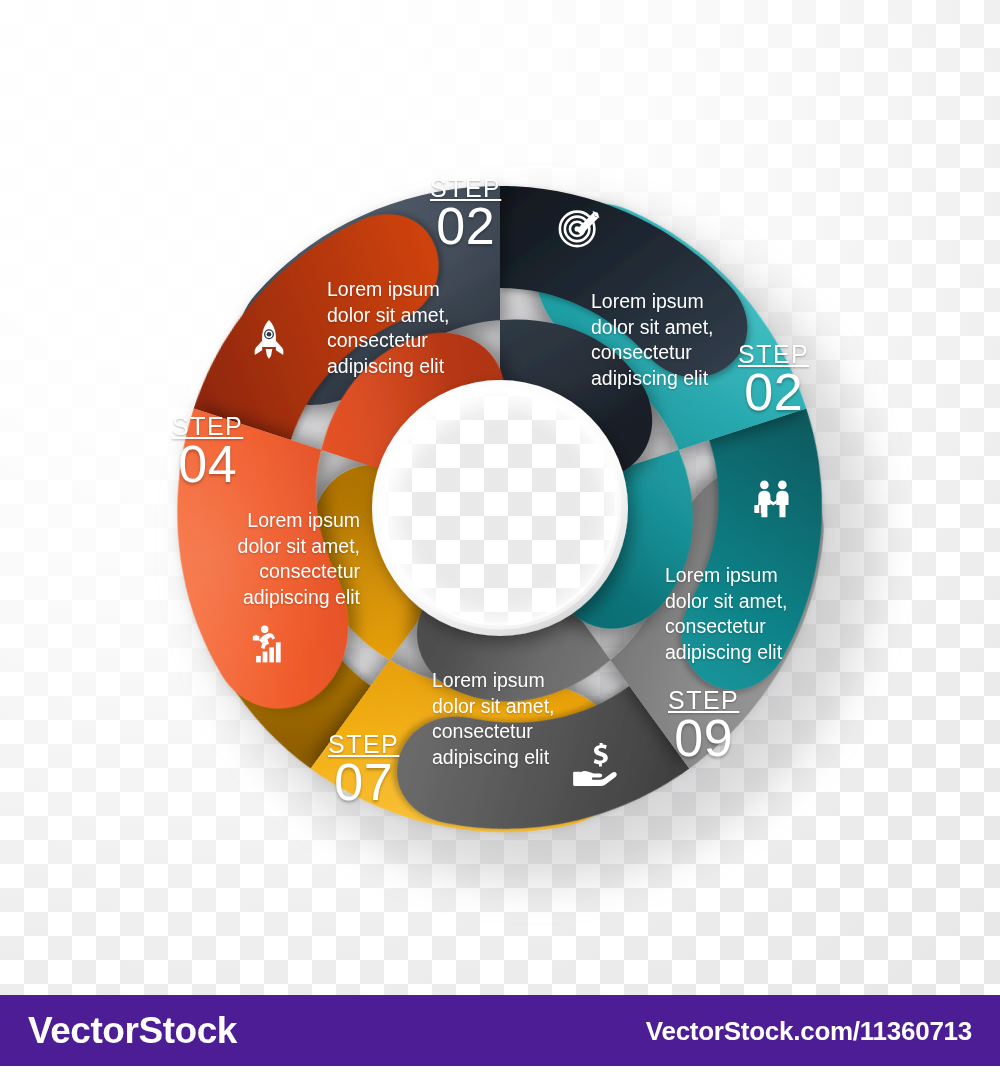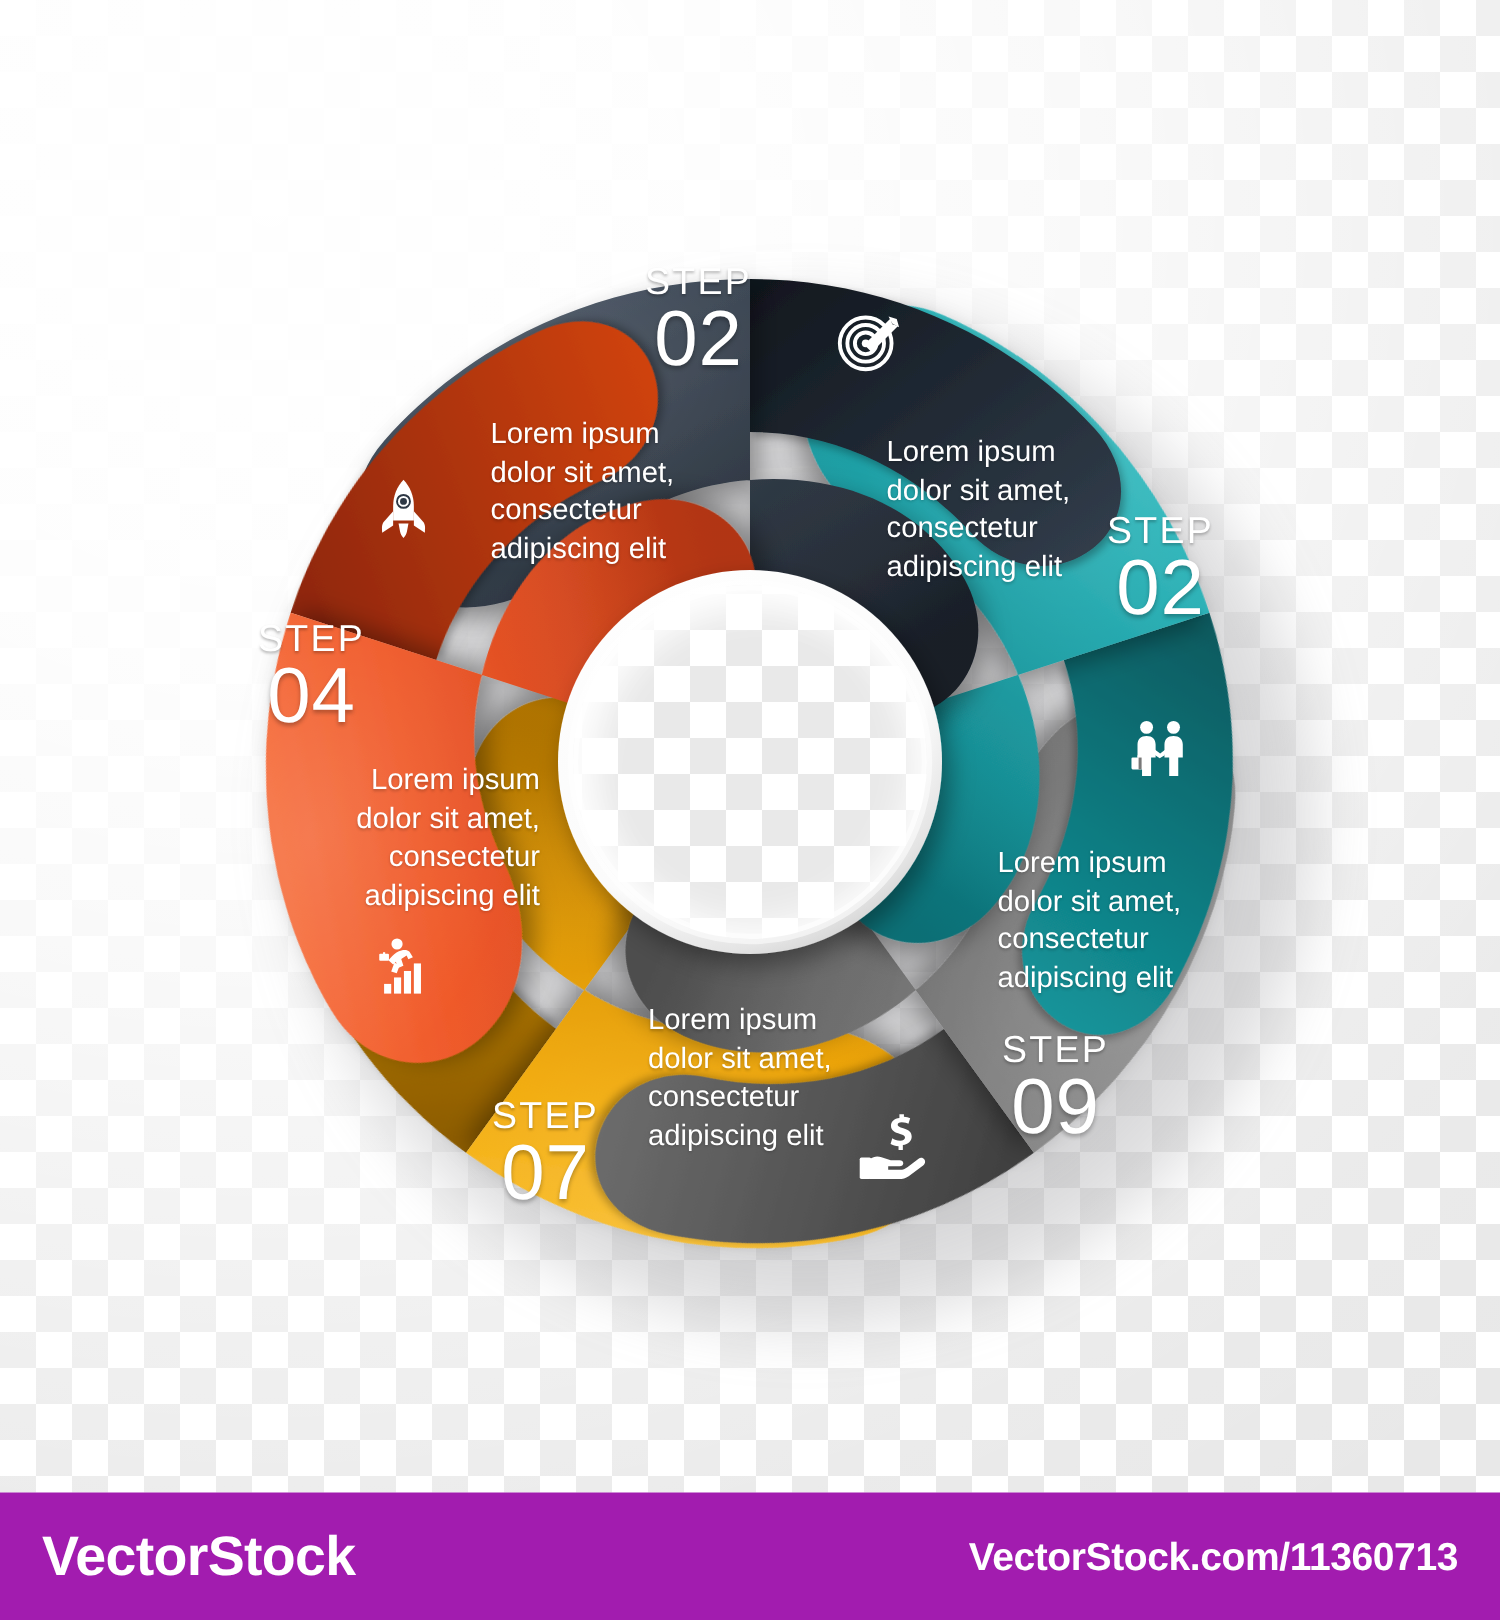--- a/index.html
+++ b/index.html
@@ -51,20 +51,21 @@
   #wheel{
     position:absolute;left:120px;top:128px;width:760px;height:760px;
   }
   #wheel svg{display:block;width:760px;height:760px;overflow:visible;}
 
   
   .seg-text{position:absolute;color:#fff;user-select:none;}
   .step-word{
     font-size:25px;letter-spacing:.06em;line-height:1;
     text-shadow:0 1px 2px rgba(0,0,0,.28);
+    text-decoration:underline;
   }
   .step-num{
     font-size:52px;line-height:.98;font-weight:400;letter-spacing:.01em;
     text-shadow:0 2px 3px rgba(0,0,0,.28);
   }
   .step-block{text-align:center;}
   .lorem{
     font-size:19.5px;line-height:1.32;font-weight:300;
     text-shadow:0 1px 2px rgba(0,0,0,.22);
     white-space:pre-line;
@@ -90,22 +91,22 @@
   .ico{position:absolute;width:46px;height:46px;}
   .ico svg{width:100%;height:100%;display:block;fill:#fff;}
   #i1{left:246px;top:620px;}
   #i2{left:246px;top:317px;}
   #i3{left:557px;top:203px;}
   #i4{left:750px;top:477px;}
   #i5{left:572px;top:740px;}
 
   
   #footer{
-    position:absolute;left:0;top:995px;width:1000px;height:85px;
-    background:#a21caf;color:#fff;text-align:right;
+    position:absolute;left:0;top:995px;width:1000px;height:71px;
+    background:#4c1d95;color:#fff;text-align:right;
   }
   #brand{
     position:absolute;left:28px;top:50%;transform:translateY(-50%);
     font-size:37px;font-weight:700;letter-spacing:-.012em;
     font-family:"Liberation Sans", sans-serif;
   }
   #url{
     position:absolute;right:28px;top:50%;transform:translateY(-50%);
     font-size:26px;font-weight:700;letter-spacing:-.01em;
   }

